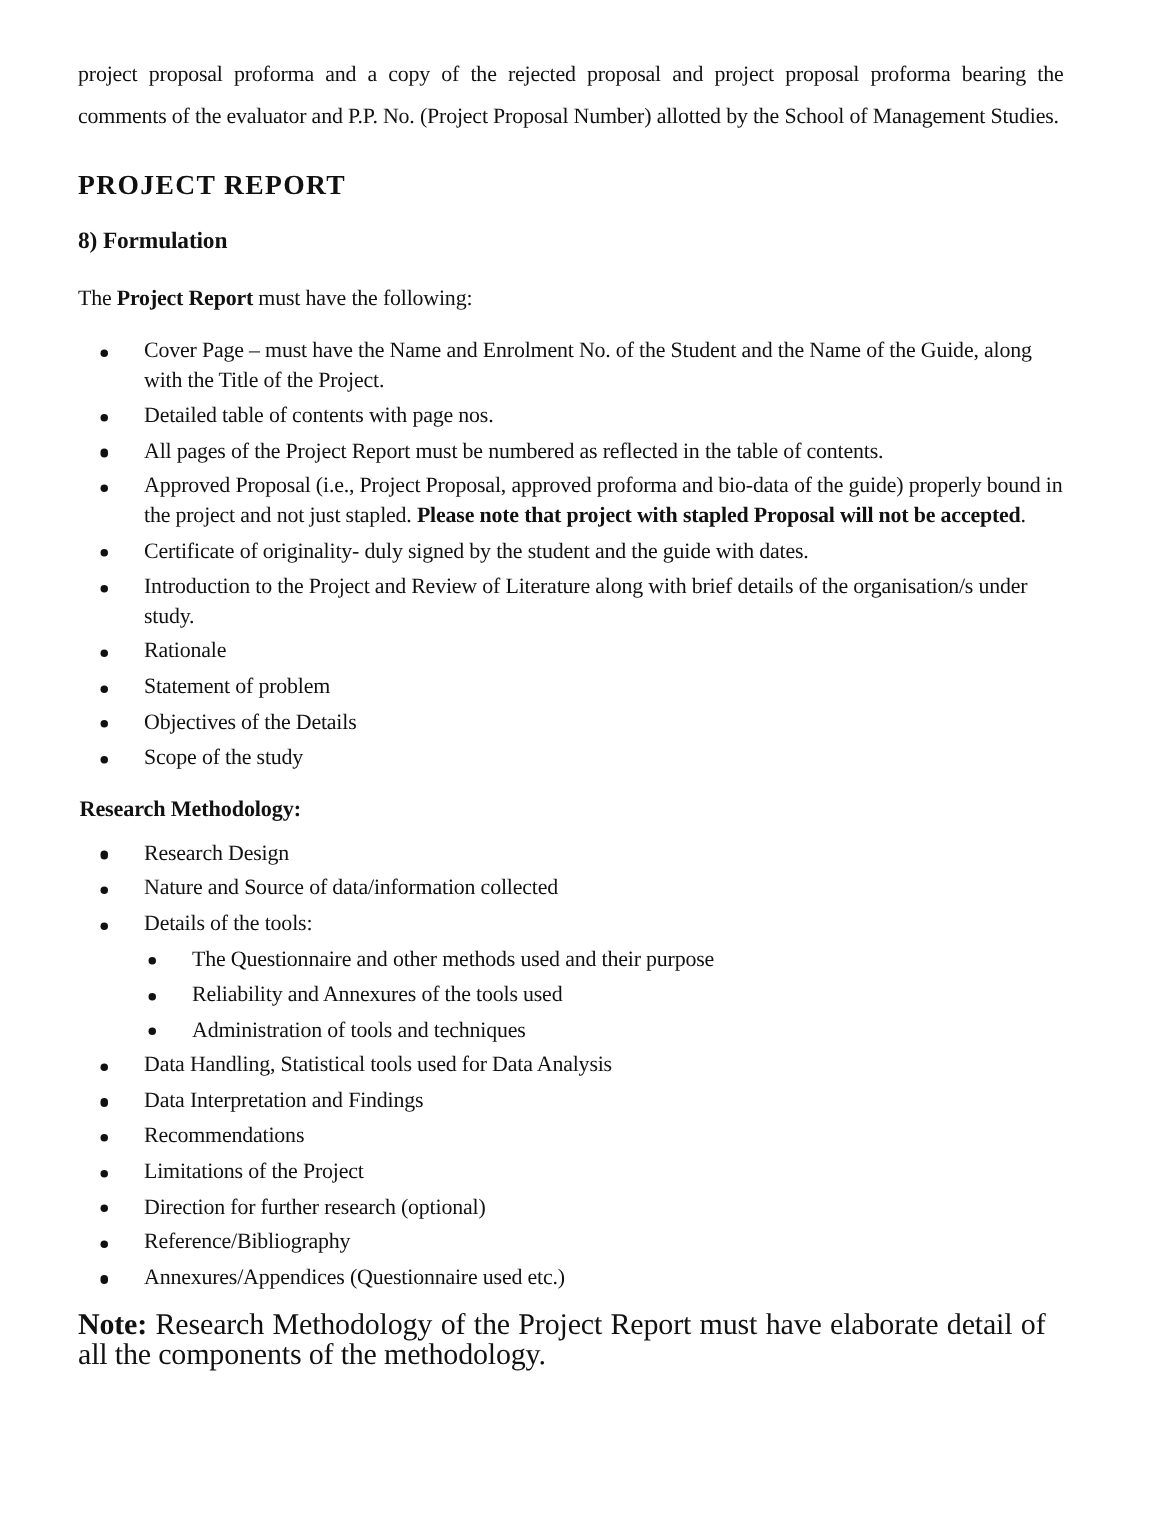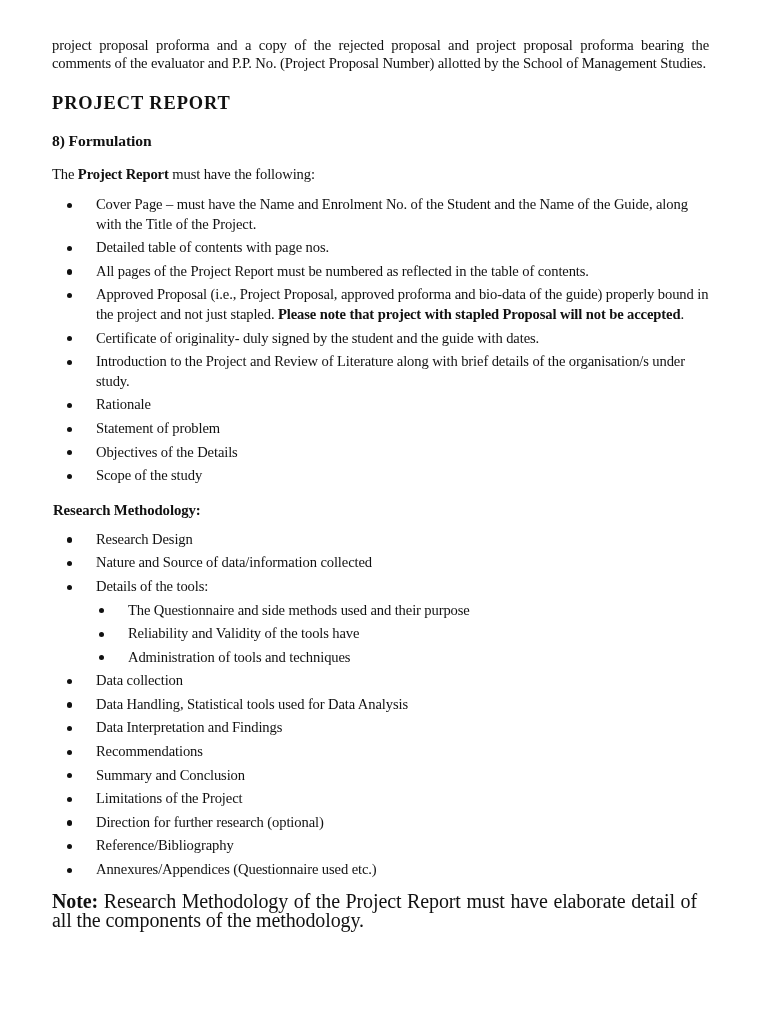--- a/index.html
+++ b/index.html
@@ -25,21 +25,21 @@
     overflow: hidden;
   }
   .content {
     width: 657px;
   }
 
   
   p.body-para {
     margin: 0 0 13px 0;
     font-size: 14.6px;
-    line-height: 18px;
+    line-height: 28px;
     text-align: justify;
     text-justify: inter-word;
     letter-spacing: -0.12px;
   }
   p.body-para.tight {
     margin-bottom: 12px;
   }
   p.body-para b, .bold {
     font-weight: bold;
   }
@@ -186,52 +186,44 @@
       </li>
       <li>
         <span class="bullet-glyph"></span>
         <span class="li-text">Details of the tools:</span>
       </li>
     </ul>
 
     <ul class="bullets level-2">
       <li>
         <span class="bullet-glyph"></span>
-        <span class="li-text">The Questionnaire and side methods used and their purpose</span>
-      </li>
-      <li>
-        <span class="bullet-glyph"></span>
-        <span class="li-text">Reliability and Validity of the tools have</span>
+        <span class="li-text">The Questionnaire and other methods used and their purpose</span>
+      </li>
+      <li>
+        <span class="bullet-glyph"></span>
+        <span class="li-text">Reliability and Annexures of the tools used</span>
       </li>
       <li>
         <span class="bullet-glyph"></span>
         <span class="li-text">Administration of tools and techniques</span>
       </li>
     </ul>
 
     <ul class="bullets level-1">
       <li>
         <span class="bullet-glyph"></span>
-        <span class="li-text">Data collection</span>
-      </li>
-      <li>
-        <span class="bullet-glyph"></span>
         <span class="li-text">Data Handling, Statistical tools used for Data Analysis</span>
       </li>
       <li>
         <span class="bullet-glyph"></span>
         <span class="li-text">Data Interpretation and Findings</span>
       </li>
       <li>
         <span class="bullet-glyph"></span>
         <span class="li-text">Recommendations</span>
-      </li>
-      <li>
-        <span class="bullet-glyph"></span>
-        <span class="li-text">Summary and Conclusion</span>
       </li>
       <li>
         <span class="bullet-glyph"></span>
         <span class="li-text">Limitations of the Project</span>
       </li>
       <li>
         <span class="bullet-glyph"></span>
         <span class="li-text">Direction for further research (optional)</span>
       </li>
       <li>

